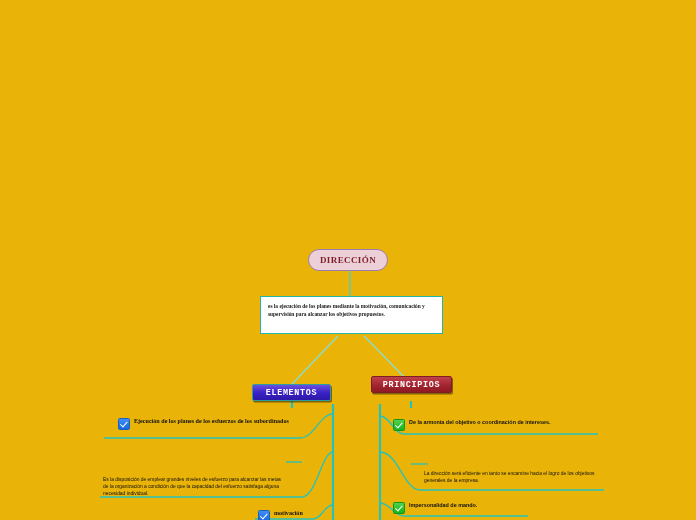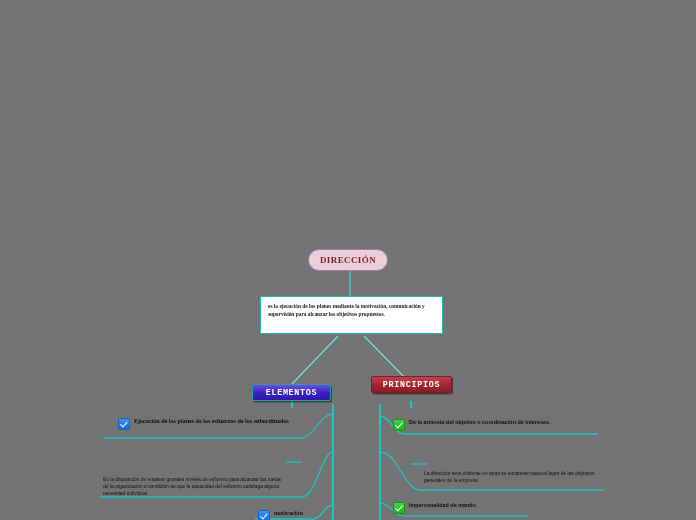--- a/index.html
+++ b/index.html
@@ -13,21 +13,21 @@
     position: relative;
     overflow: hidden;
     font-family: "Liberation Sans", sans-serif;
   }
   #canvas {
     position: absolute;
     left: 0;
     top: 0;
     width: 696px;
     height: 520px;
-    background: #737373;
+    background: #eab308;
   }
   #edges {
     position: absolute;
     left: 0;
     top: 0;
     width: 696px;
     height: 520px;
     pointer-events: none;
   }
 

